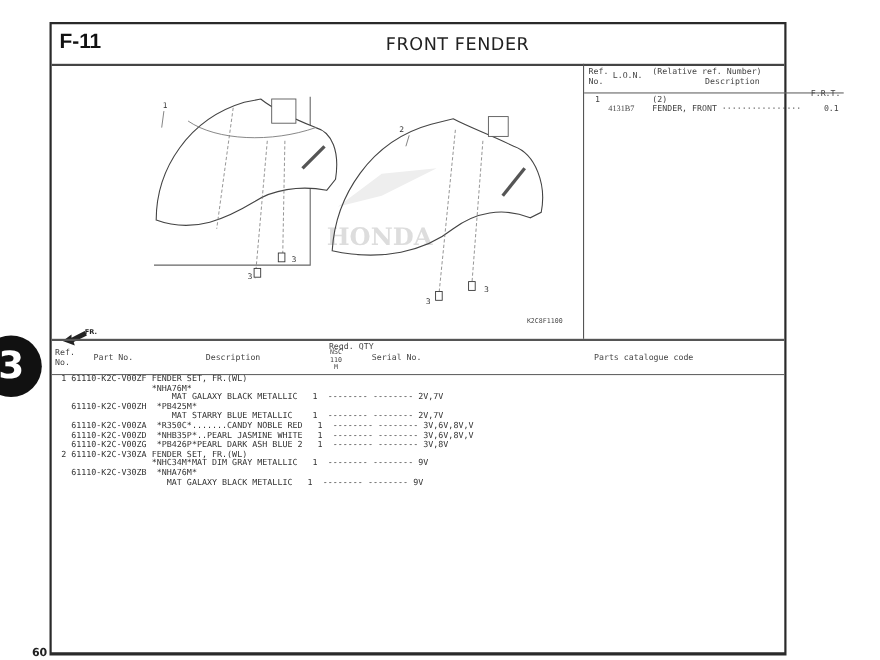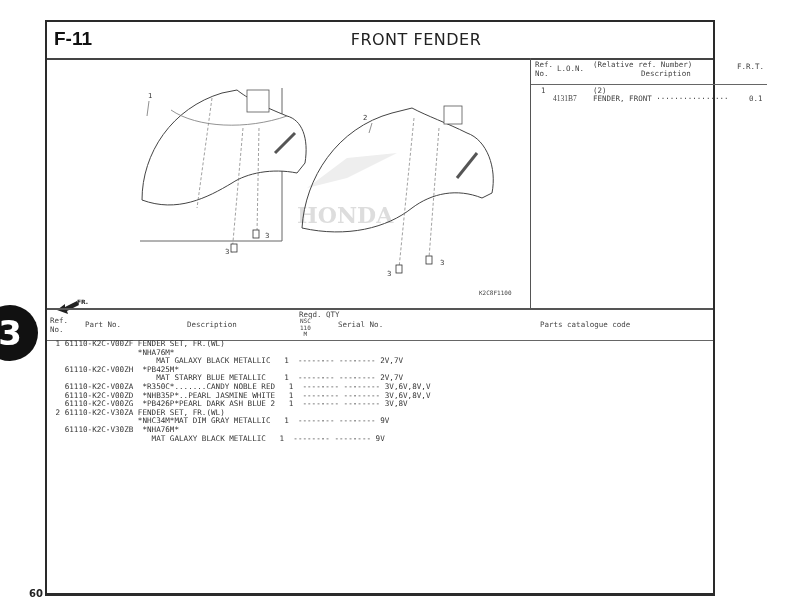--- a/index.html
+++ b/index.html
@@ -73,21 +73,21 @@
     <div class="abs small" style="left:432px;top:230px;font-size:6px;">K2C8F1100</div>
   </div>
 
   <div class="ref-panel">
     <div class="ref-head">
       <div class="abs small" style="left:4px;top:2px;">Ref.
 No.</div>
       <div class="abs small" style="left:26px;top:6px;">L.O.N.</div>
       <div class="abs small" style="left:62px;top:2px;">(Relative ref. Number)</div>
       <div class="abs small" style="left:110px;top:11px;">Description</div>
-      <div class="abs small" style="left:206px;top:4px;">F.R.T.</div>
+      <div class="abs small" style="left:206px;top:22px;">F.R.T.</div>
     </div>
     <div class="abs small" style="left:10px;top:28px;">1</div>
     <div class="abs small" style="left:62px;top:28px;">(2)</div>
     <div class="abs small" style="left:22px;top:36px;font-family:Liberation Serif, serif;">4131B7</div>
     <div class="abs small" style="left:62px;top:36px;">FENDER, FRONT ················</div>
     <div class="abs small" style="left:218px;top:36px;">0.1</div>
   </div>
 
   <div class="hdr-line"></div>
 

